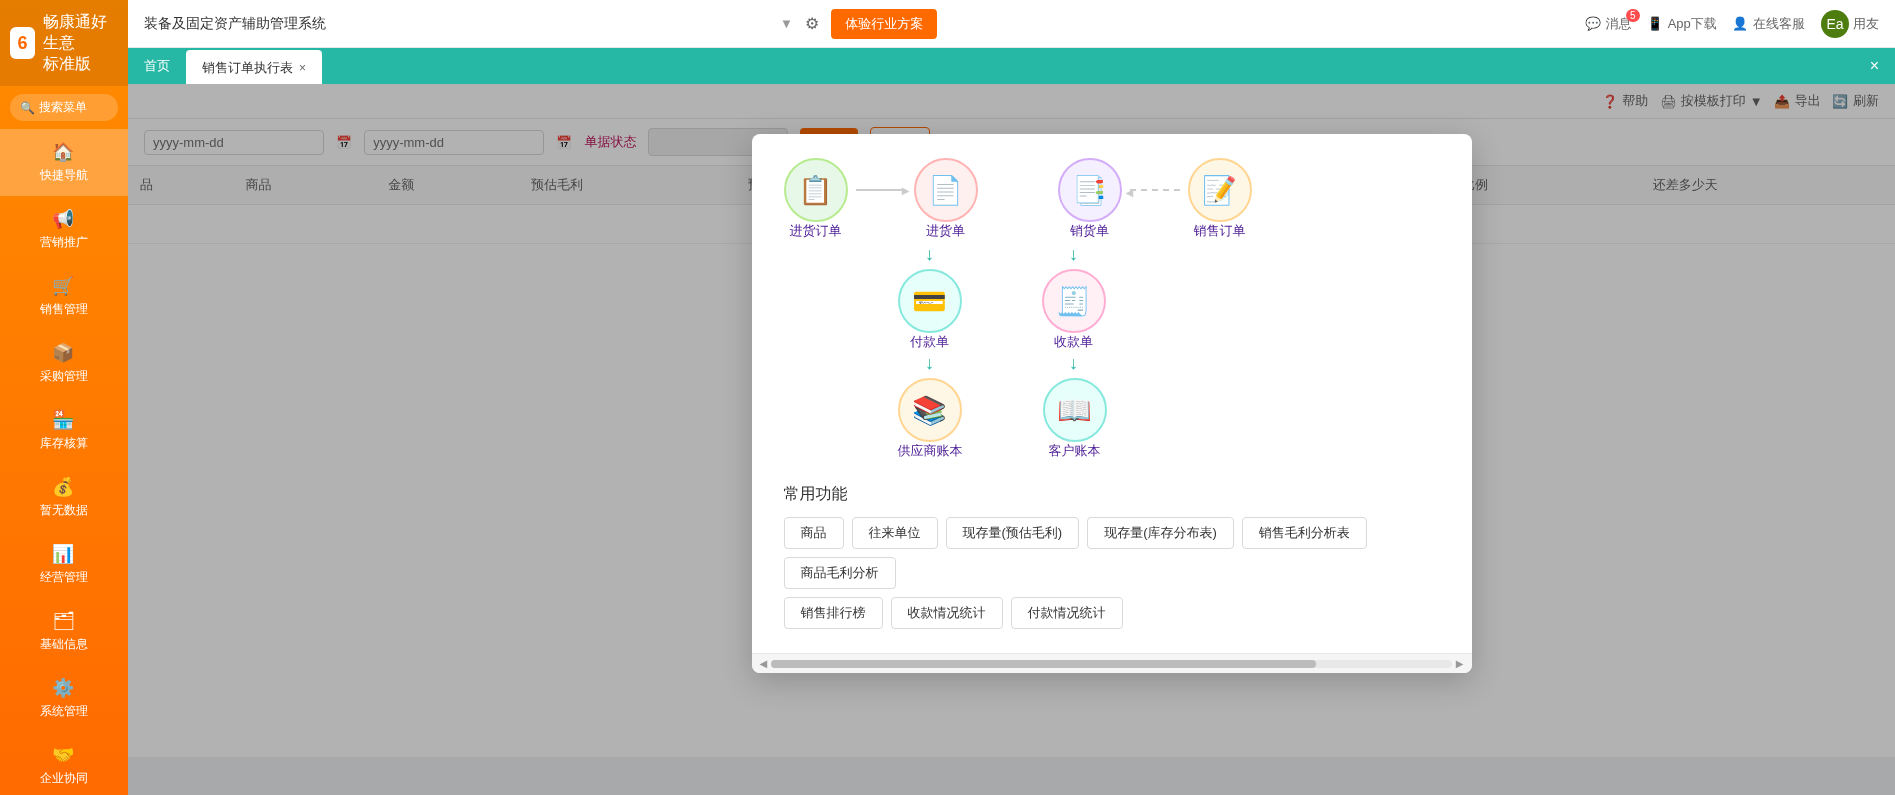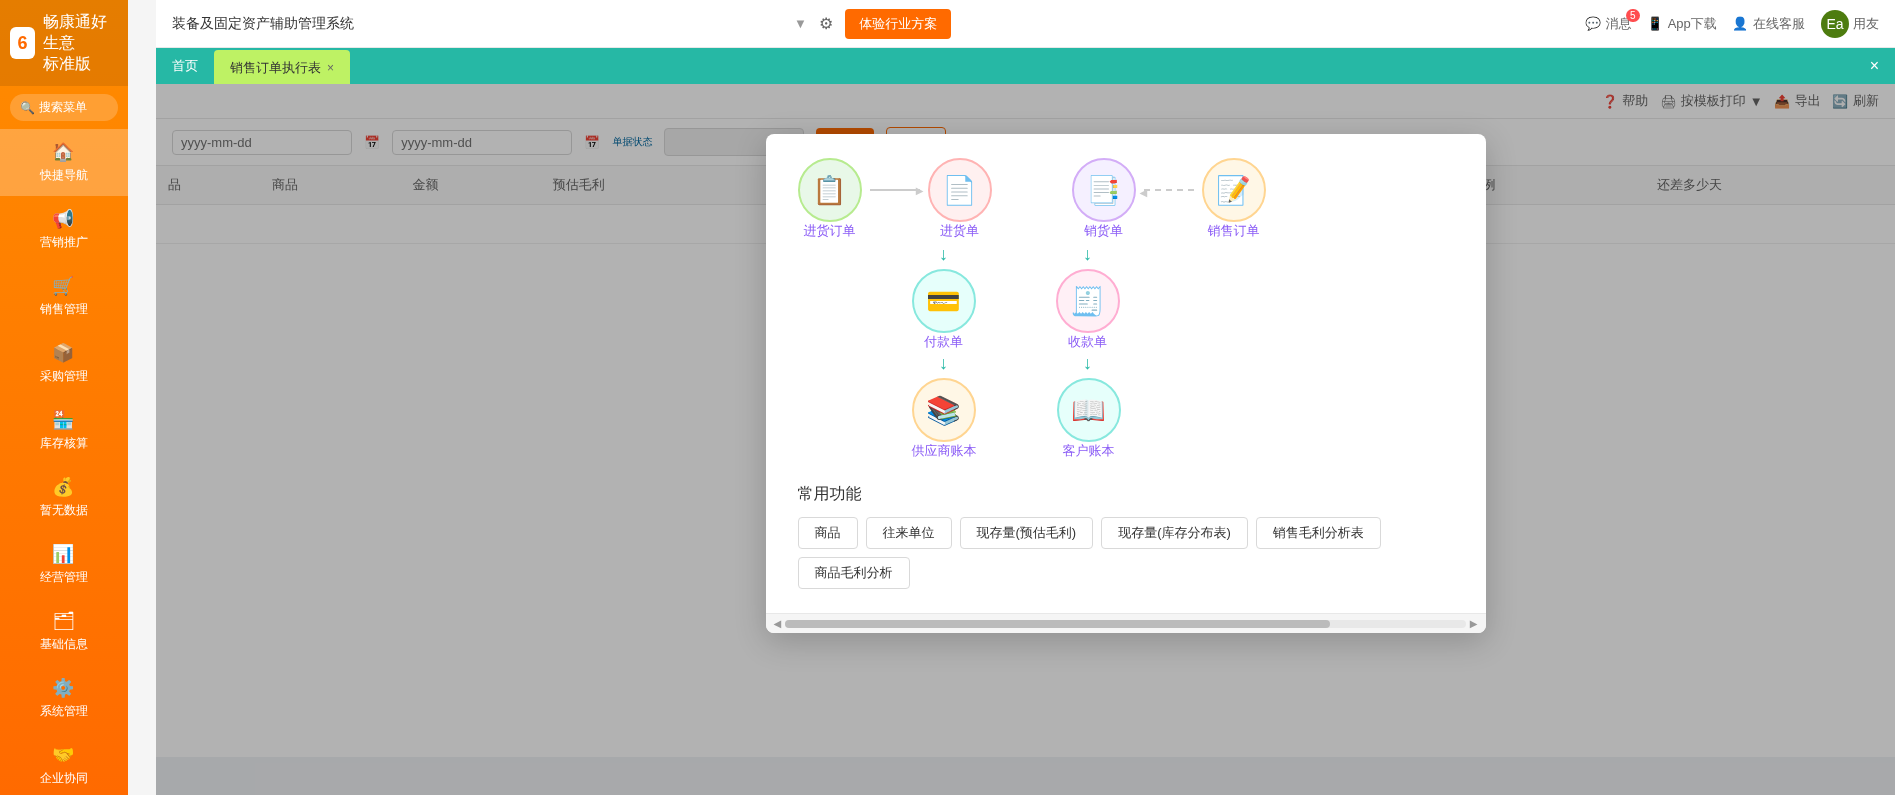--- a/index.html
+++ b/index.html
@@ -14,53 +14,53 @@
     .sidebar-logo-icon { width: 32px; height: 32px; background: white; border-radius: 6px; display: flex; align-items: center; justify-content: center; font-size: 18px; color: #ff6a00; font-weight: bold; }
     .sidebar-logo-text { color: white; font-size: 16px; line-height: 1.3; }
     .sidebar-search { width: 100%; padding: 8px 10px; }
     .sidebar-search-btn { width: 100%; background: rgba(255,255,255,0.2); border: none; border-radius: 14px; color: white; padding: 5px 10px; cursor: pointer; font-size: 12px; display: flex; align-items: center; gap: 4px; }
     .sidebar-nav { width: 100%; flex: 1; }
     .sidebar-item { width: 100%; padding: 12px 0; display: flex; flex-direction: column; align-items: center; gap: 4px; cursor: pointer; color: white; font-size: 12px; }
     .sidebar-item.active { background: rgba(255,255,255,0.25); }
     .sidebar-item-icon { font-size: 18px; }
 
     
-    .main { flex: 1; display: flex; flex-direction: column; overflow: hidden; padding-left: 28px; }
+    .main { flex: 1; display: flex; flex-direction: column; overflow: hidden; }
 
     
     .topbar { height: 48px; background: white; display: flex; align-items: center; padding: 0 16px; gap: 12px; border-bottom: 1px solid #e8e8e8; flex-shrink: 0; }
     .topbar-title { font-size: 14px; color: #333; flex: 1; display: flex; align-items: center; gap: 8px; }
     .topbar-dropdown { color: #999; cursor: pointer; }
     .topbar-gear { color: #666; cursor: pointer; font-size: 16px; }
     .topbar-trial-btn { background: #ff6a00; color: white; border: none; border-radius: 4px; padding: 6px 14px; cursor: pointer; font-size: 13px; }
     .topbar-right { display: flex; align-items: center; gap: 16px; color: #666; font-size: 13px; }
     .topbar-right-item { display: flex; align-items: center; gap: 4px; cursor: pointer; position: relative; }
     .badge { background: #ff4d4f; color: white; border-radius: 8px; font-size: 10px; padding: 1px 4px; position: absolute; top: -6px; right: -8px; }
     .user-avatar { width: 28px; height: 28px; background: #4d7c0f; border-radius: 50%; display: flex; align-items: center; justify-content: center; font-size: 12px; color: white; overflow: hidden; }
 
     
     .tabbar { height: 36px; background: #26b8a5; display: flex; align-items: center; padding: 0; flex-shrink: 0; }
     .tab { padding: 0 16px; height: 100%; display: flex; align-items: center; gap: 6px; cursor: pointer; font-size: 13px; color: white; }
     .tab.home { background: transparent; }
-    .tab.active { background: #bef264; color: #333; border-radius: 4px 4px 0 0; margin-top: 4px; }
+    .tab.active { background: #ffffff; color: #333; border-radius: 4px 4px 0 0; margin-top: 4px; }
     .tab-close { font-size: 12px; color: #666; cursor: pointer; }
     .tab-close-main { color: white; margin-left: auto; margin-right: 16px; cursor: pointer; font-size: 16px; }
 
     
     .content-area { flex: 1; background: #f0f2f5; position: relative; overflow: hidden; }
 
     
     .toolbar-row { background: white; padding: 8px 16px; display: flex; align-items: center; gap: 12px; border-bottom: 1px solid #e8e8e8; }
     .toolbar-btn { display: flex; align-items: center; gap: 4px; color: #666; cursor: pointer; font-size: 13px; }
 
     
     .filter-row { background: white; padding: 8px 16px; display: flex; align-items: center; gap: 12px; border-bottom: 1px solid #e8e8e8; }
     .filter-input { border: 1px solid #d9d9d9; border-radius: 4px; padding: 4px 8px; font-size: 13px; width: 180px; }
     .filter-select { border: 1px solid #d9d9d9; border-radius: 4px; padding: 4px 8px; font-size: 13px; width: 140px; height: 28px; }
-    .filter-label { color: #0369a1; font-size: 10px; }
+    .filter-label { color: #be185d; font-size: 13px; }
     .query-btn { background: #ff6a00; color: white; border: none; border-radius: 4px; padding: 5px 16px; cursor: pointer; font-size: 13px; }
     .settings-btn { background: white; color: #ff6a00; border: 1px solid #ff6a00; border-radius: 4px; padding: 5px 16px; cursor: pointer; font-size: 13px; }
     .more-conditions { color: #26b8a5; font-size: 13px; cursor: pointer; margin-left: 4px; }
     .calendar-icon { color: #999; cursor: pointer; }
 
     
     .table-container { background: white; overflow: auto; }
     .data-table { width: 100%; border-collapse: collapse; font-size: 13px; }
     .data-table th { background: #fafafa; padding: 10px 12px; text-align: left; border-bottom: 1px solid #e8e8e8; color: #666; font-weight: normal; white-space: nowrap; }
     .data-table td { padding: 10px 12px; border-bottom: 1px solid #f0f0f0; white-space: nowrap; }
@@ -73,21 +73,21 @@
 
     
     .flow-section { margin-bottom: 24px; }
     .flow-circle { width: 64px; height: 64px; border-radius: 50%; display: flex; align-items: center; justify-content: center; font-size: 28px; }
     .flow-circle.green { background: #e8f8e8; color: #52c41a; border: 2px solid #b7eb8f; }
     .flow-circle.red { background: #fff0f0; color: #ff4d4f; border: 2px solid #ffb3b3; }
     .flow-circle.purple { background: #f5f0ff; color: #722ed1; border: 2px solid #d3adf7; }
     .flow-circle.orange { background: #fff7e6; color: #fa8c16; border: 2px solid #ffd591; }
     .flow-circle.teal { background: #e6fffb; color: #13c2c2; border: 2px solid #87e8de; }
     .flow-circle.pink { background: #fff0f6; color: #eb2f96; border: 2px solid #ffadd2; }
-    .flow-label { font-size: 13px; color: #8b5cf6; text-align: center; }
+    .flow-label { font-size: 13px; color: #4c1d95; text-align: center; }
     .flow-col { display: flex; flex-direction: column; align-items: center; }
 
     
     .common-functions { margin-top: 8px; }
     .common-title { font-size: 16px; color: #333; margin-bottom: 12px; font-weight: 500; }
     .btn-grid { display: flex; flex-wrap: wrap; gap: 8px; margin-bottom: 8px; }
     .func-btn { border: 1px solid #d9d9d9; background: white; border-radius: 4px; padding: 6px 16px; font-size: 13px; color: #333; cursor: pointer; }
 
     
     .modal-scrollbar { background: #f5f5f5; padding: 4px 8px; display: flex; align-items: center; gap: 4px; border-top: 1px solid #e8e8e8; }
@@ -372,20 +372,25 @@
             <div class="common-functions">
               <div class="common-title">常用功能</div>
               <div class="btn-grid">
                 <button class="func-btn">商品</button>
                 <button class="func-btn">往来单位</button>
                 <button class="func-btn">现存量(预估毛利)</button>
                 <button class="func-btn">现存量(库存分布表)</button>
                 <button class="func-btn">销售毛利分析表</button>
                 <button class="func-btn">商品毛利分析</button>
               </div>
+              <div class="btn-grid">
+                <button class="func-btn">销售排行榜</button>
+                <button class="func-btn">收款情况统计</button>
+                <button class="func-btn">付款情况统计</button>
+              </div>
             </div>
           </div>
 
           <div class="modal-scrollbar">
             <span class="scrollbar-arrow">◀</span>
             <div class="scrollbar-track">
               <div class="scrollbar-thumb"></div>
             </div>
             <span class="scrollbar-arrow">▶</span>
           </div>

